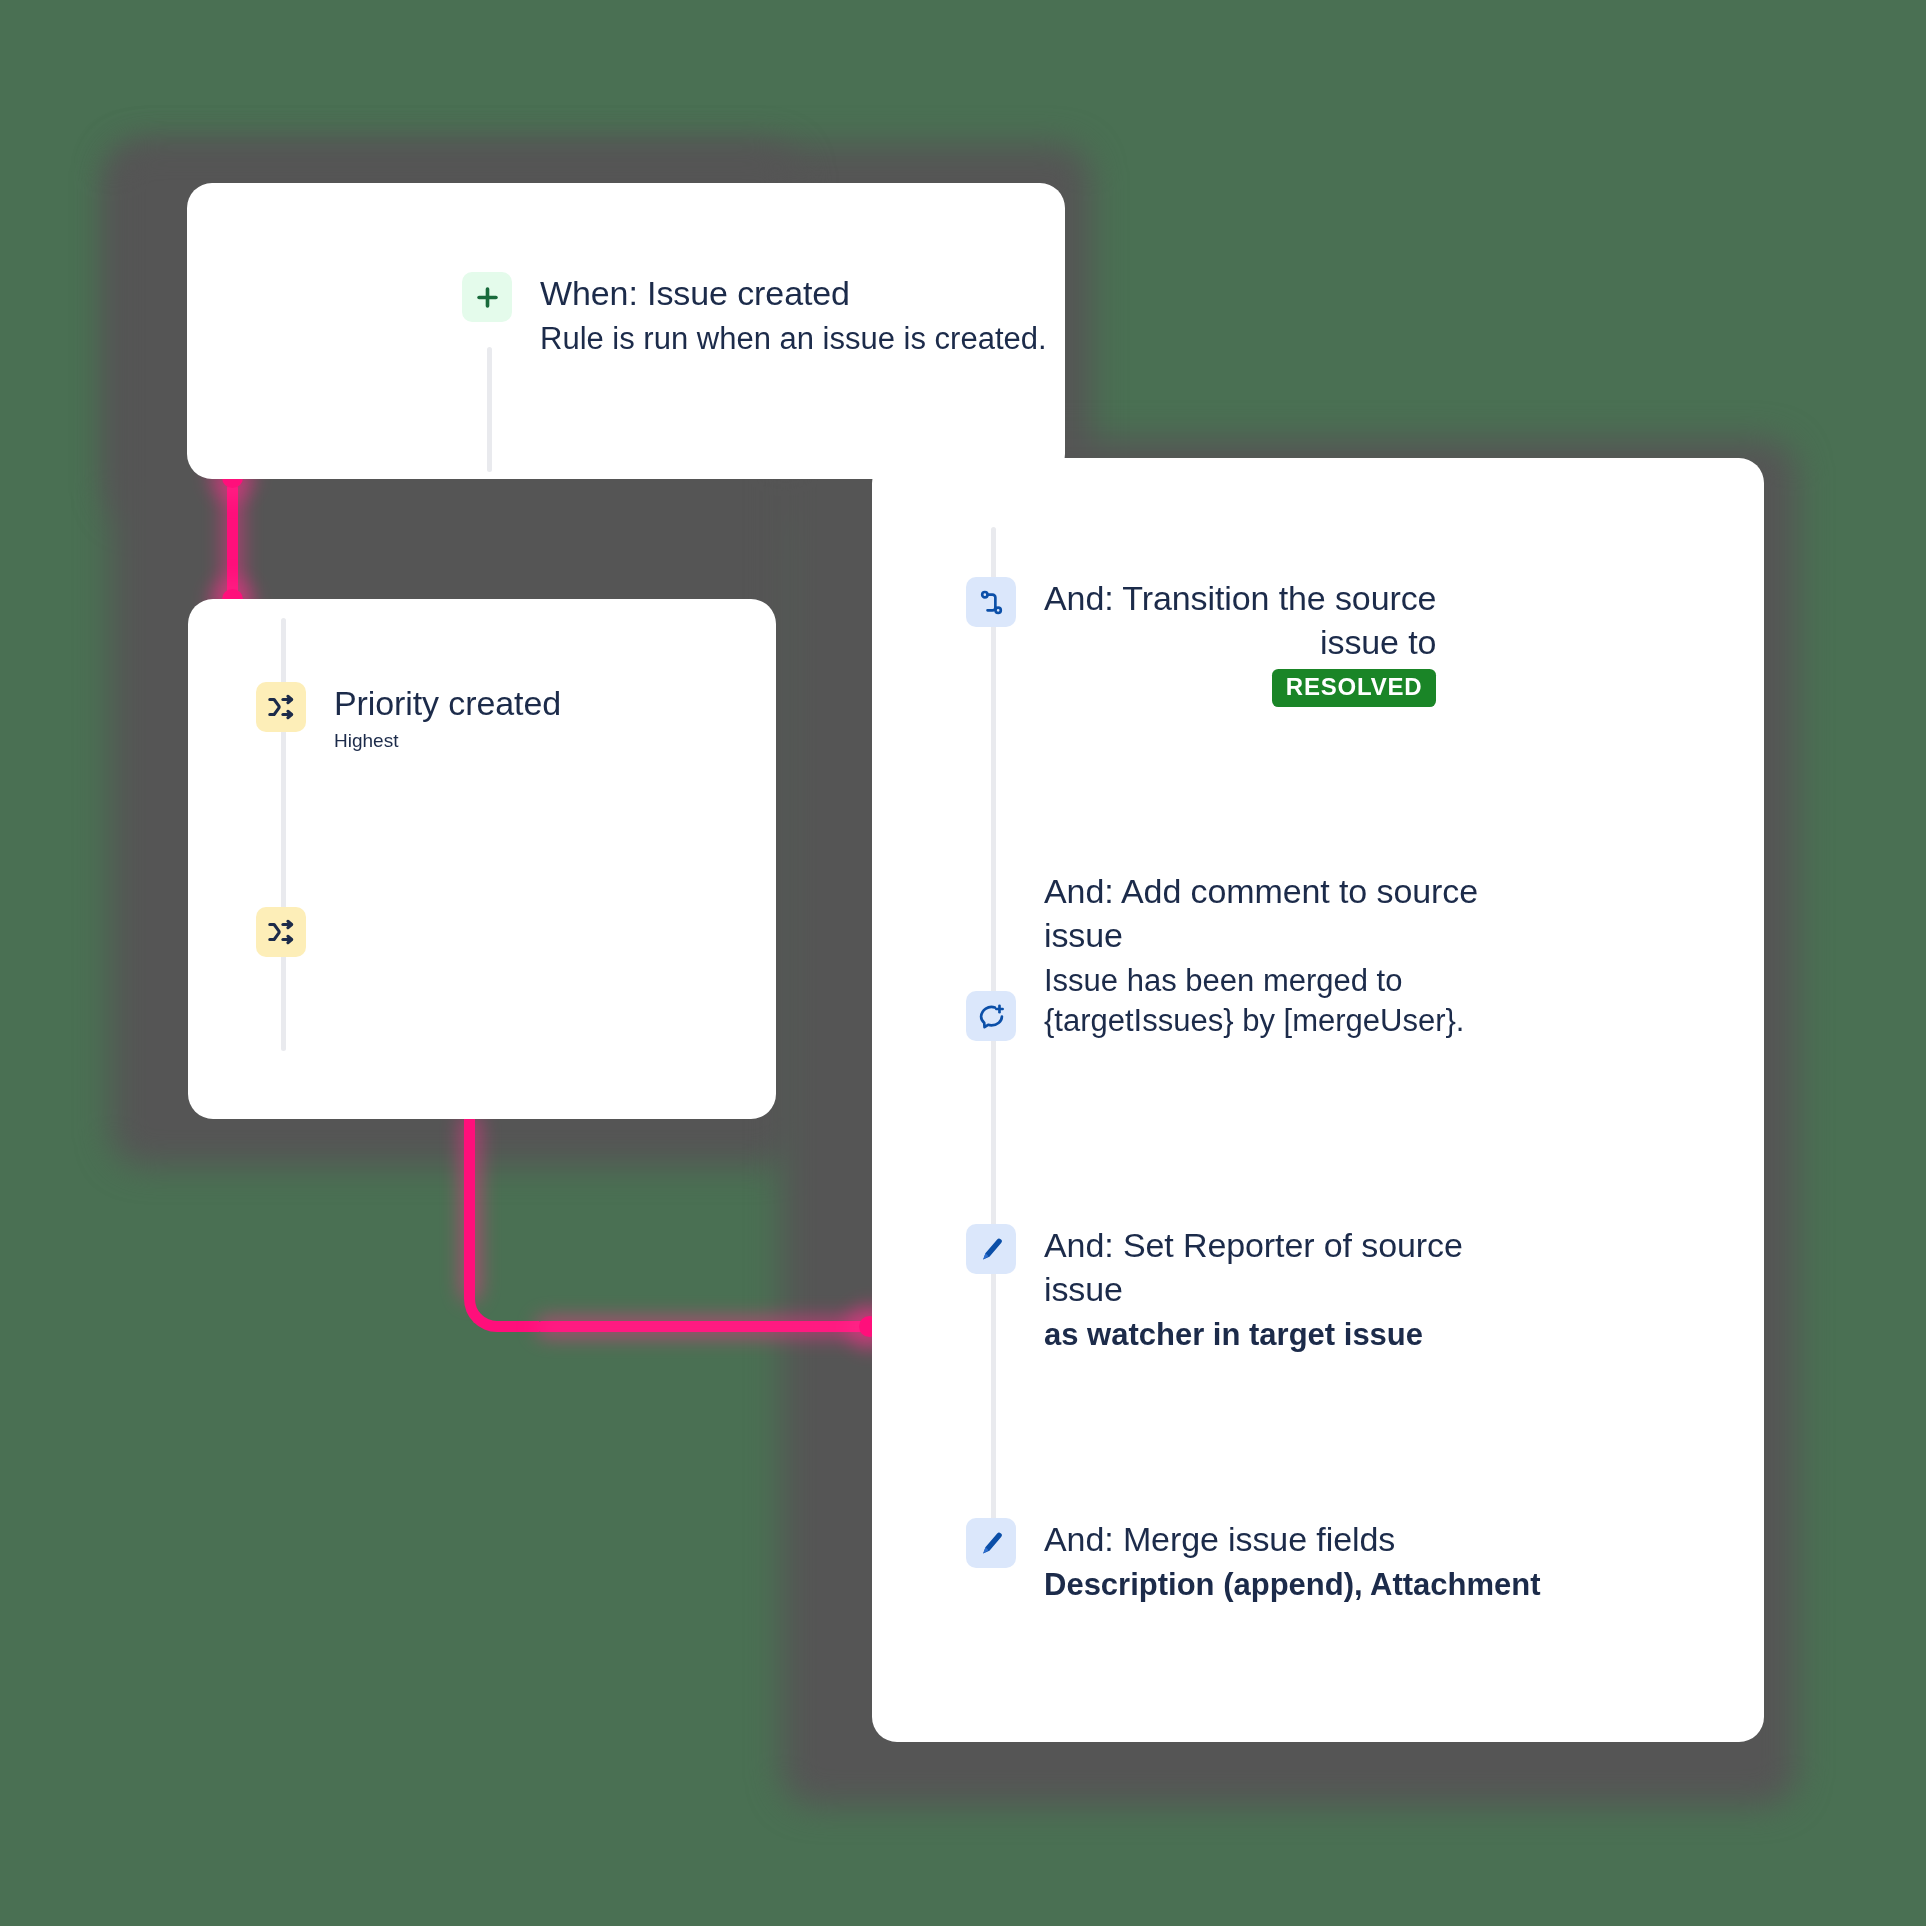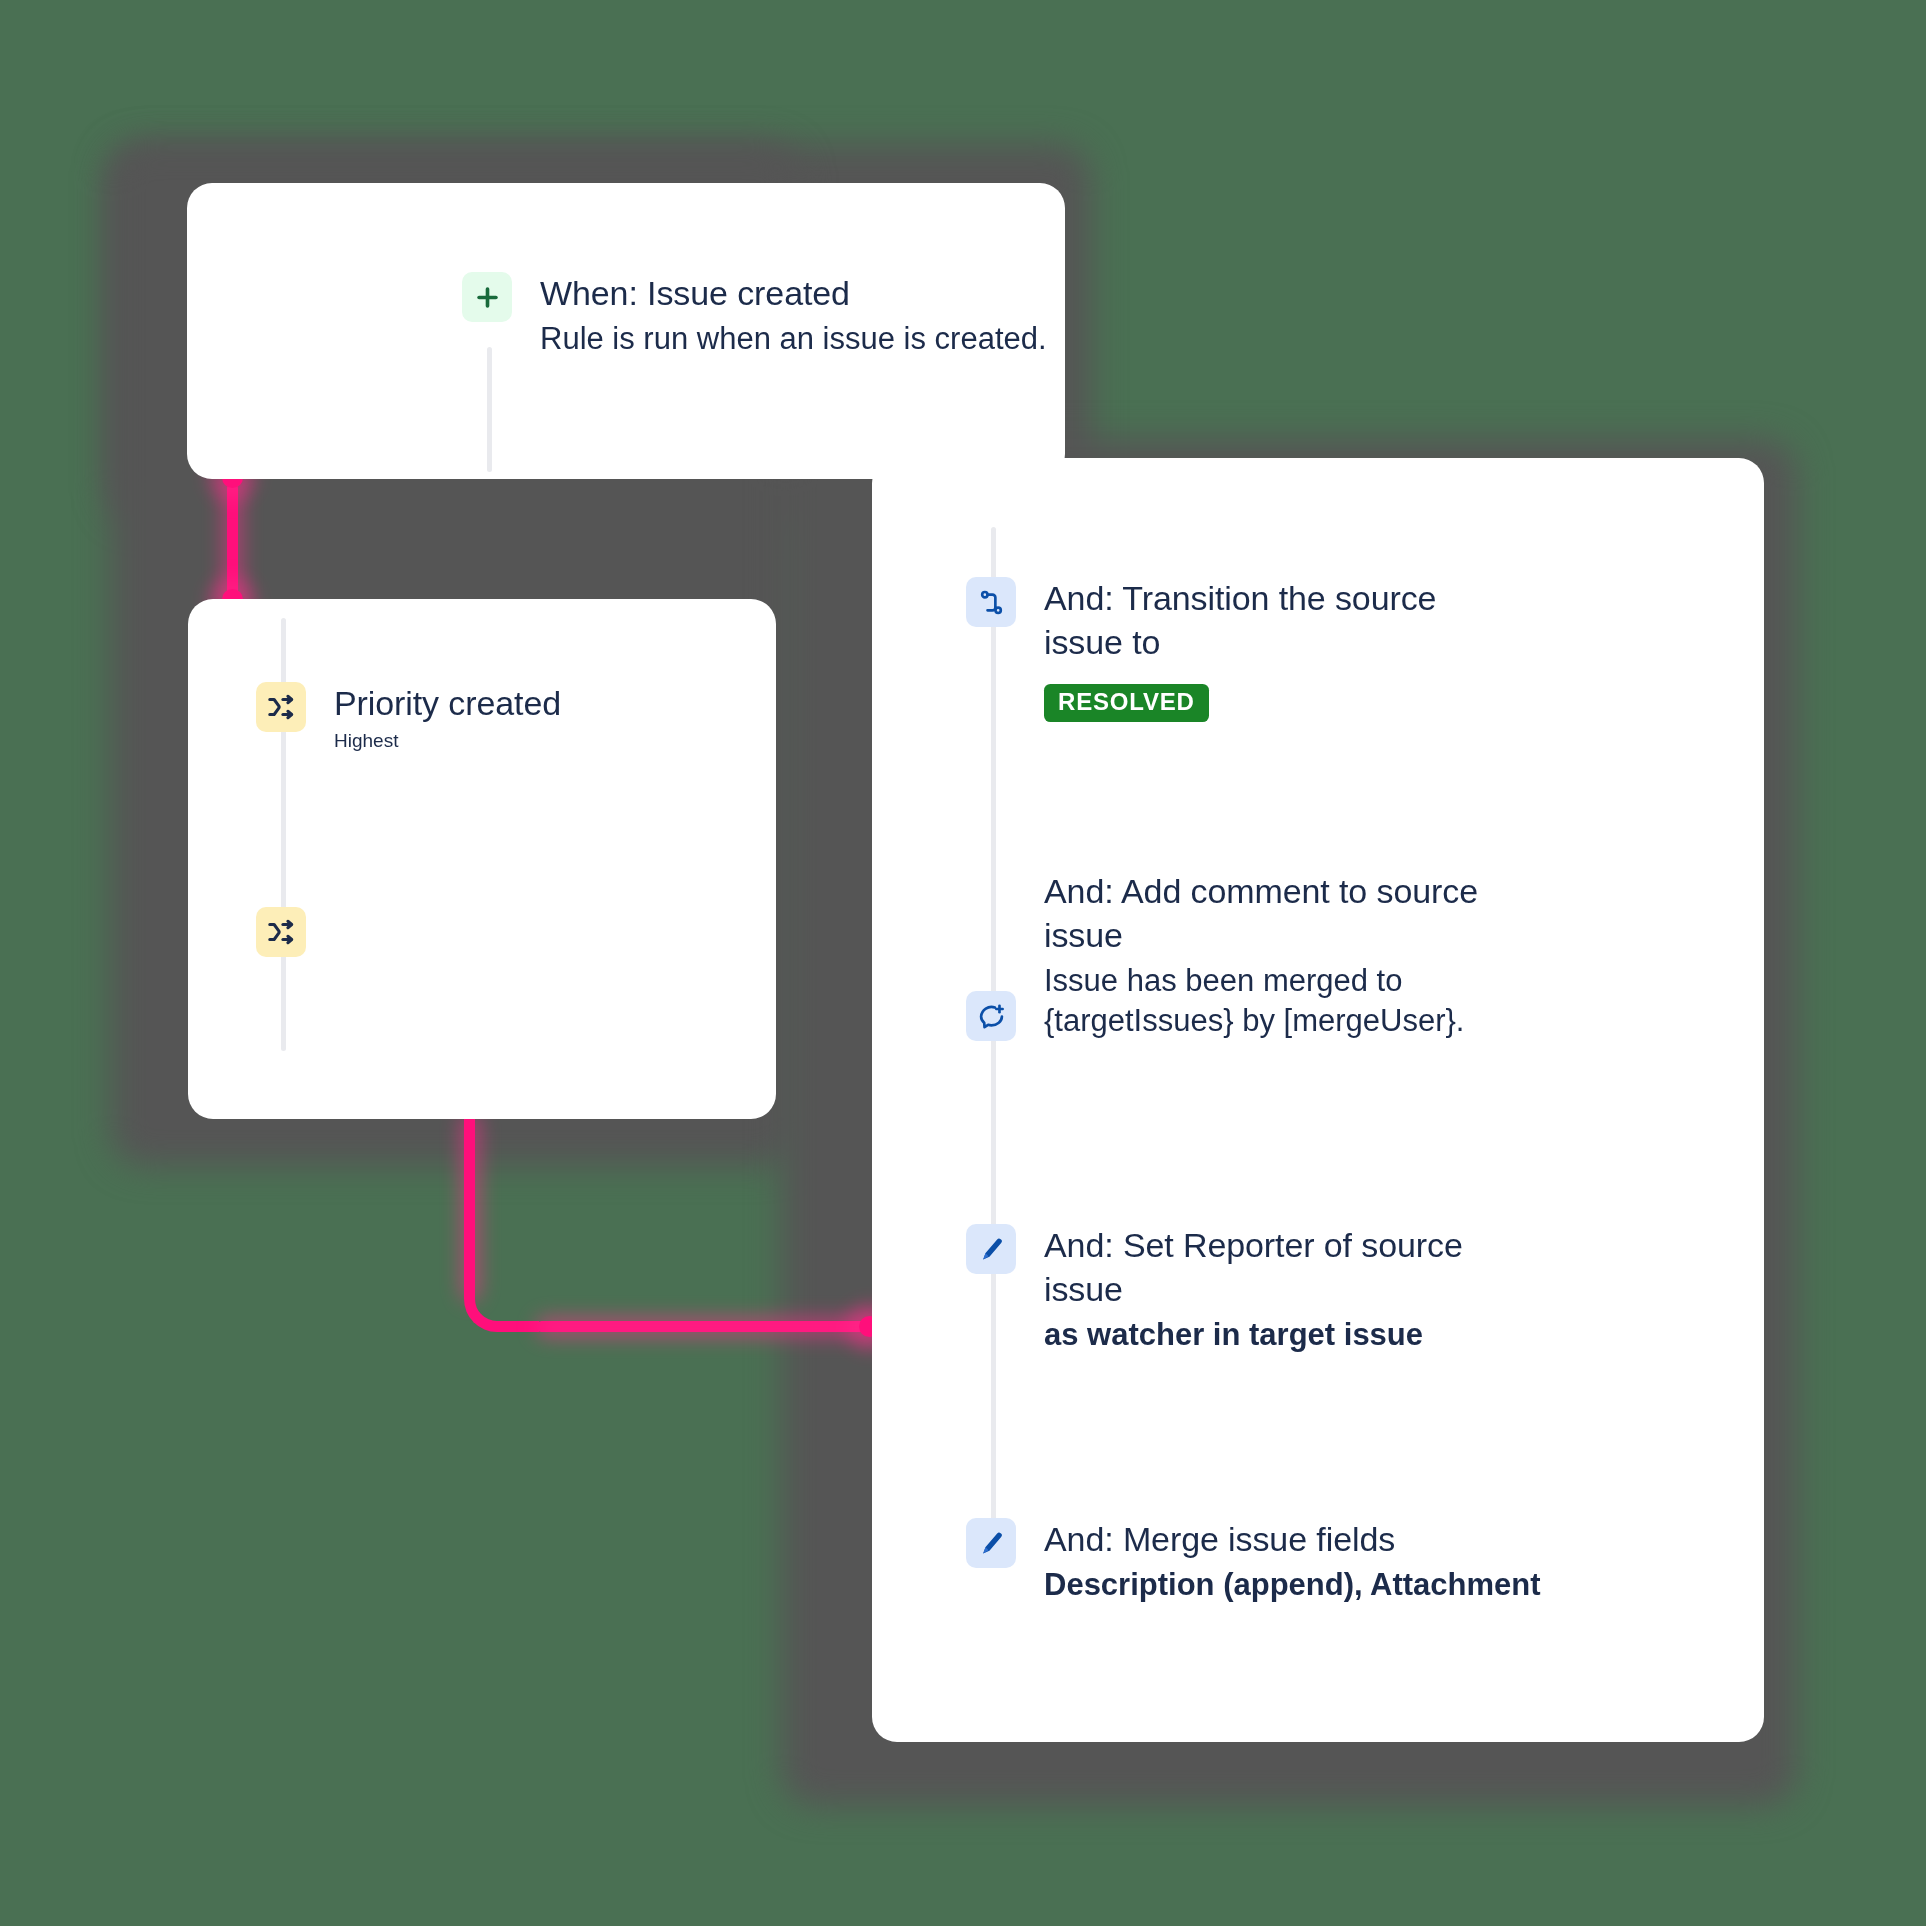--- a/index.html
+++ b/index.html
@@ -68,21 +68,21 @@
     font-weight:400;
     margin-top:3.8px;
     white-space:pre-line;
   }
   .row-sub.bold{font-weight:700;}
   .row-sub.small{font-size:19px;}
 
   
   .badge{
     display:inline-block;
-    margin-top:20px;
+    margin-top:5px;
     background:#1a8527;
     color:#ffffff;
     font-size:24px;
     font-weight:700;
     letter-spacing:0.8px;
     padding:6.3px 14px 7.5px 14px;
     border-radius:6.3px;
     line-height:1;
   }
 
@@ -186,21 +186,21 @@
           </svg>
         </div>
       </div>
     </div>
   </div>
 
   <div class="card" style="left:872px;top:458px;width:892px;height:1284px;">
     <div class="card-inner">
       <div class="rail" style="left:119px;top:69px;height:1022px;"></div>
 
-      <div class="row" style="left:94px;top:119px;">
+      <div class="row" style="left:94px;top:119px;text-align:right;">
         <div class="chip act">
           <svg width="29" height="29" viewBox="0 0 24 24" fill="none" stroke="#0b4fa8" stroke-width="2.2" stroke-linecap="round" stroke-linejoin="round">
             <circle cx="6.5" cy="5.5" r="2.2"></circle>
             <circle cx="17.5" cy="18.5" r="2.2"></circle>
             <path d="M8.7 5.5h4.1a2.4 2.4 0 0 1 2.4 2.4v8.2"></path>
             <path d="M15.2 16.1a2.4 2.4 0 0 1-2.4 2.4H8.7"></path>
           </svg>
         </div>
         <div class="row-text">
           <div class="row-title">And: Transition the source

